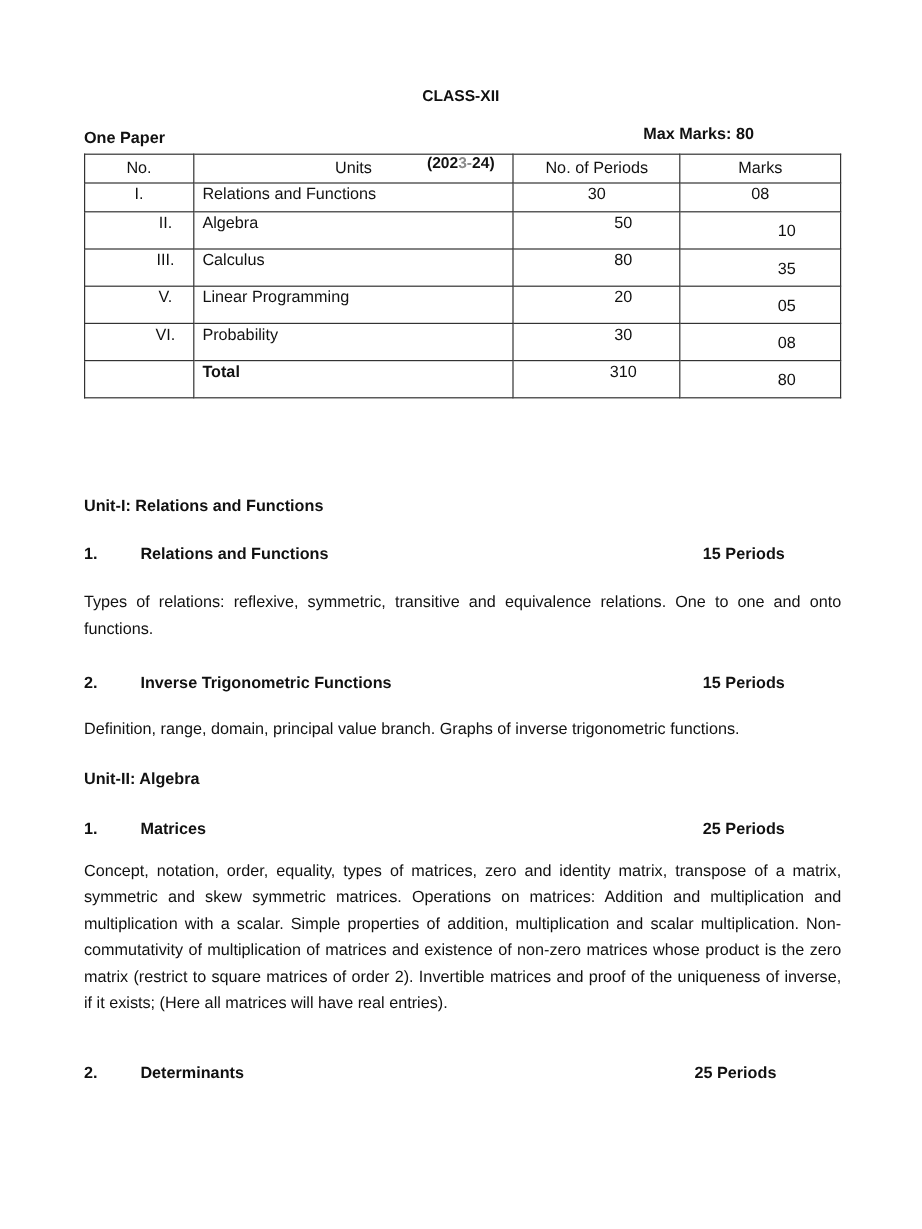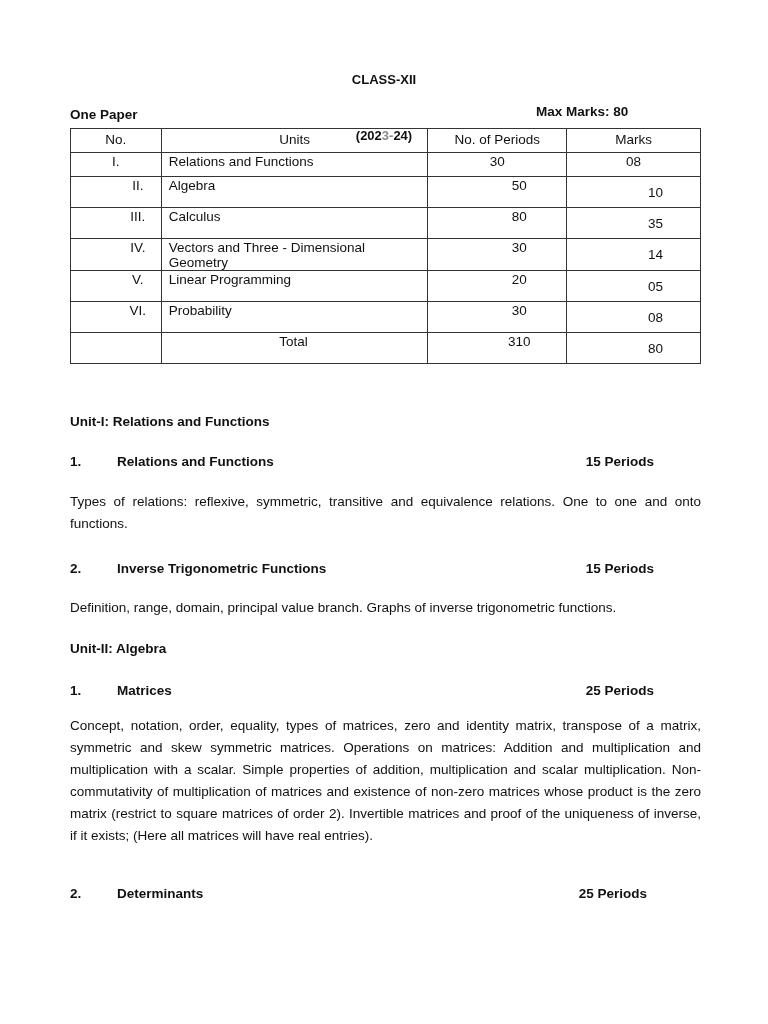--- a/index.html
+++ b/index.html
@@ -48,21 +48,21 @@
     }
     .c-no { width: 58px; text-align: center; }
     .c-unit { width: 325px; text-align: left; }
     .c-per { width: 124px; text-align: center; }
     .c-mark { width: 120px; text-align: center; }
     td.c-unit { padding-left: 7px !important; }
     td .top-text { display: block; padding-top: 1px; line-height: 15px; }
     td .low-text { display: block; padding-top: 8px; line-height: 15px; }
     tr.r-short td { height: 23px; }
     tr.r-tall td { height: 30px; padding-left: 44px; }
-    td.right-bold { text-align: center; font-weight: normal; padding-right: 9px !important; }
+    td.right-bold { text-align: left; font-weight: bold; padding-right: 9px !important; }
 
     .heading-row {
       position: absolute;
       left: 70px;
       width: 584px;
       font-weight: bold;
       font-size: 13.5px;
     }
     .heading-row .num { position: absolute; left: 0; }
     .heading-row .ttl { position: absolute; left: 47px; }
@@ -132,34 +132,20 @@
         </td>
       <td class="c-per">
           <span class="top-text">80</span>
         </td>
       <td class="c-mark">
           <span class="low-text">35</span>
         </td>
     </tr>
     <tr class="r-tall">
       <td class="c-no">
-          <span class="top-text">IV.</span>
-        </td>
-      <td class="c-unit">
-          <span class="top-text">Vectors and Three - Dimensional Geometry</span>
-        </td>
-      <td class="c-per">
-          <span class="top-text">30</span>
-        </td>
-      <td class="c-mark">
-          <span class="low-text">14</span>
-        </td>
-    </tr>
-    <tr class="r-tall">
-      <td class="c-no">
           <span class="top-text">V.</span>
         </td>
       <td class="c-unit">
           <span class="top-text">Linear Programming</span>
         </td>
       <td class="c-per">
           <span class="top-text">20</span>
         </td>
       <td class="c-mark">
           <span class="low-text">05</span>

